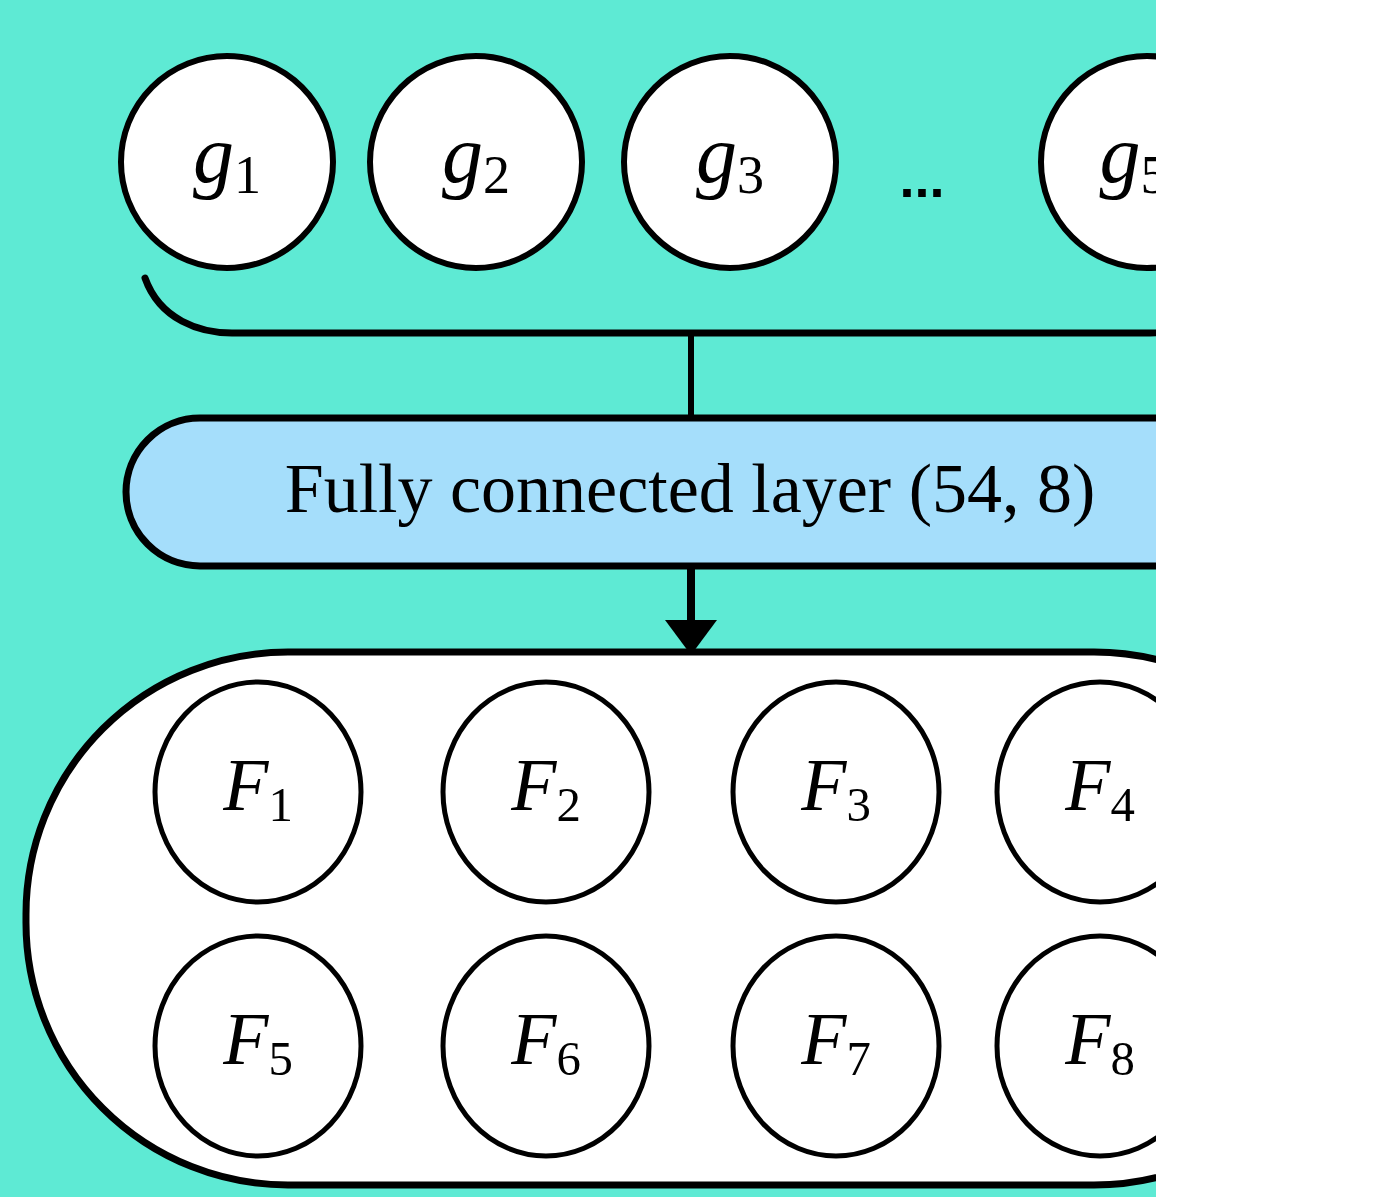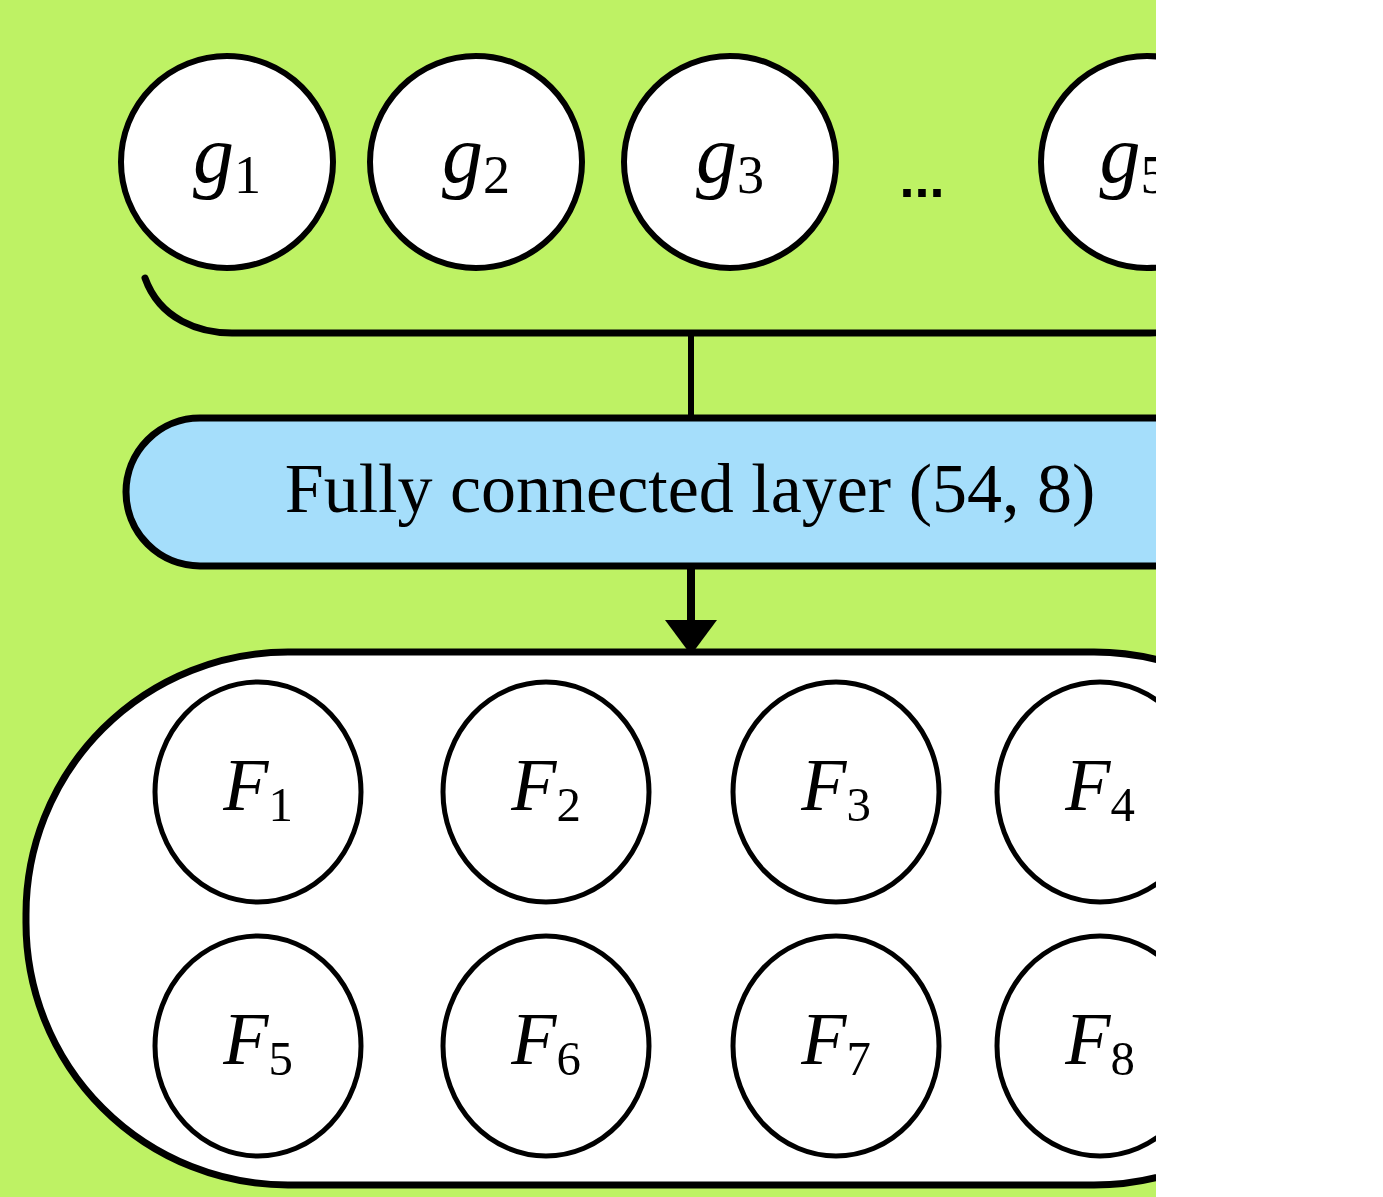--- a/index.html
+++ b/index.html
@@ -4,21 +4,21 @@
 <style>
   html, body {
     margin: 0;
     padding: 0;
     background: #ffffff;
   }
   #canvas {
     position: relative;
     width: 1156px;
     height: 1197px;
-    background: #bef264;
+    background: #5eead4;
     overflow: hidden;
     font-family: "Liberation Serif", "DejaVu Serif", serif;
   }
   #diagram-svg {
     position: absolute;
     left: 0;
     top: 0;
     width: 1383px;
     height: 1197px;
   }

